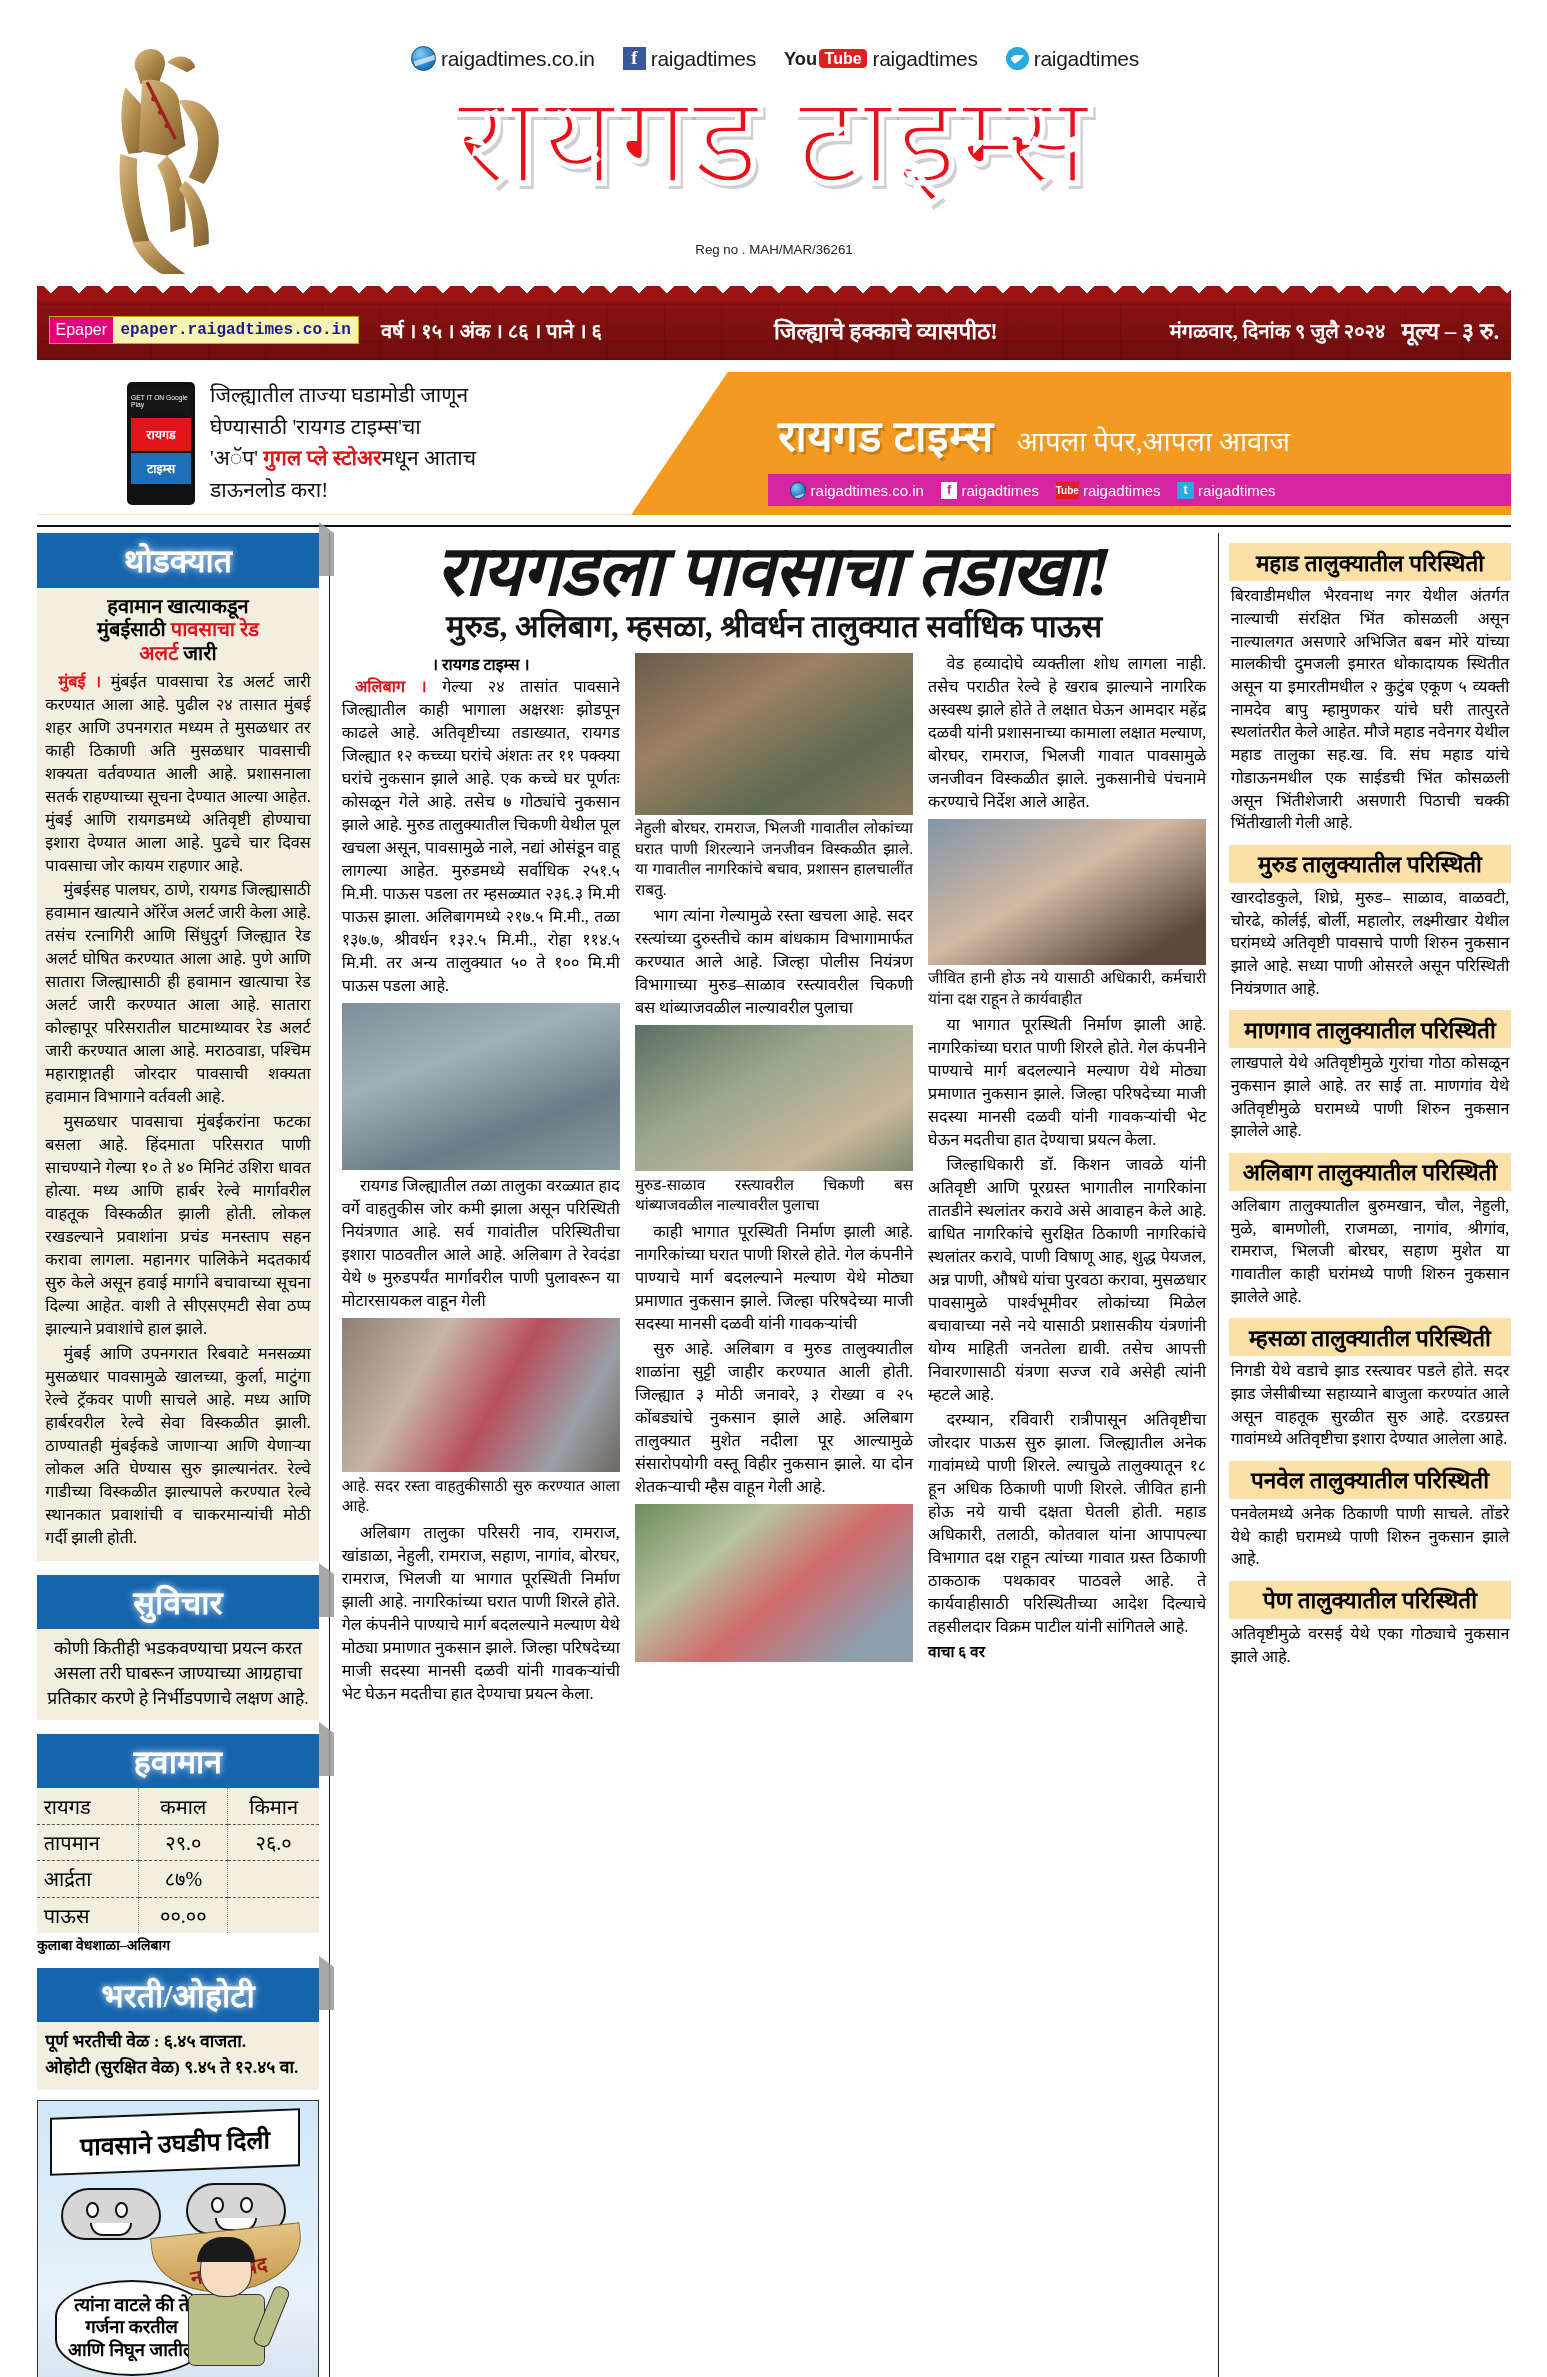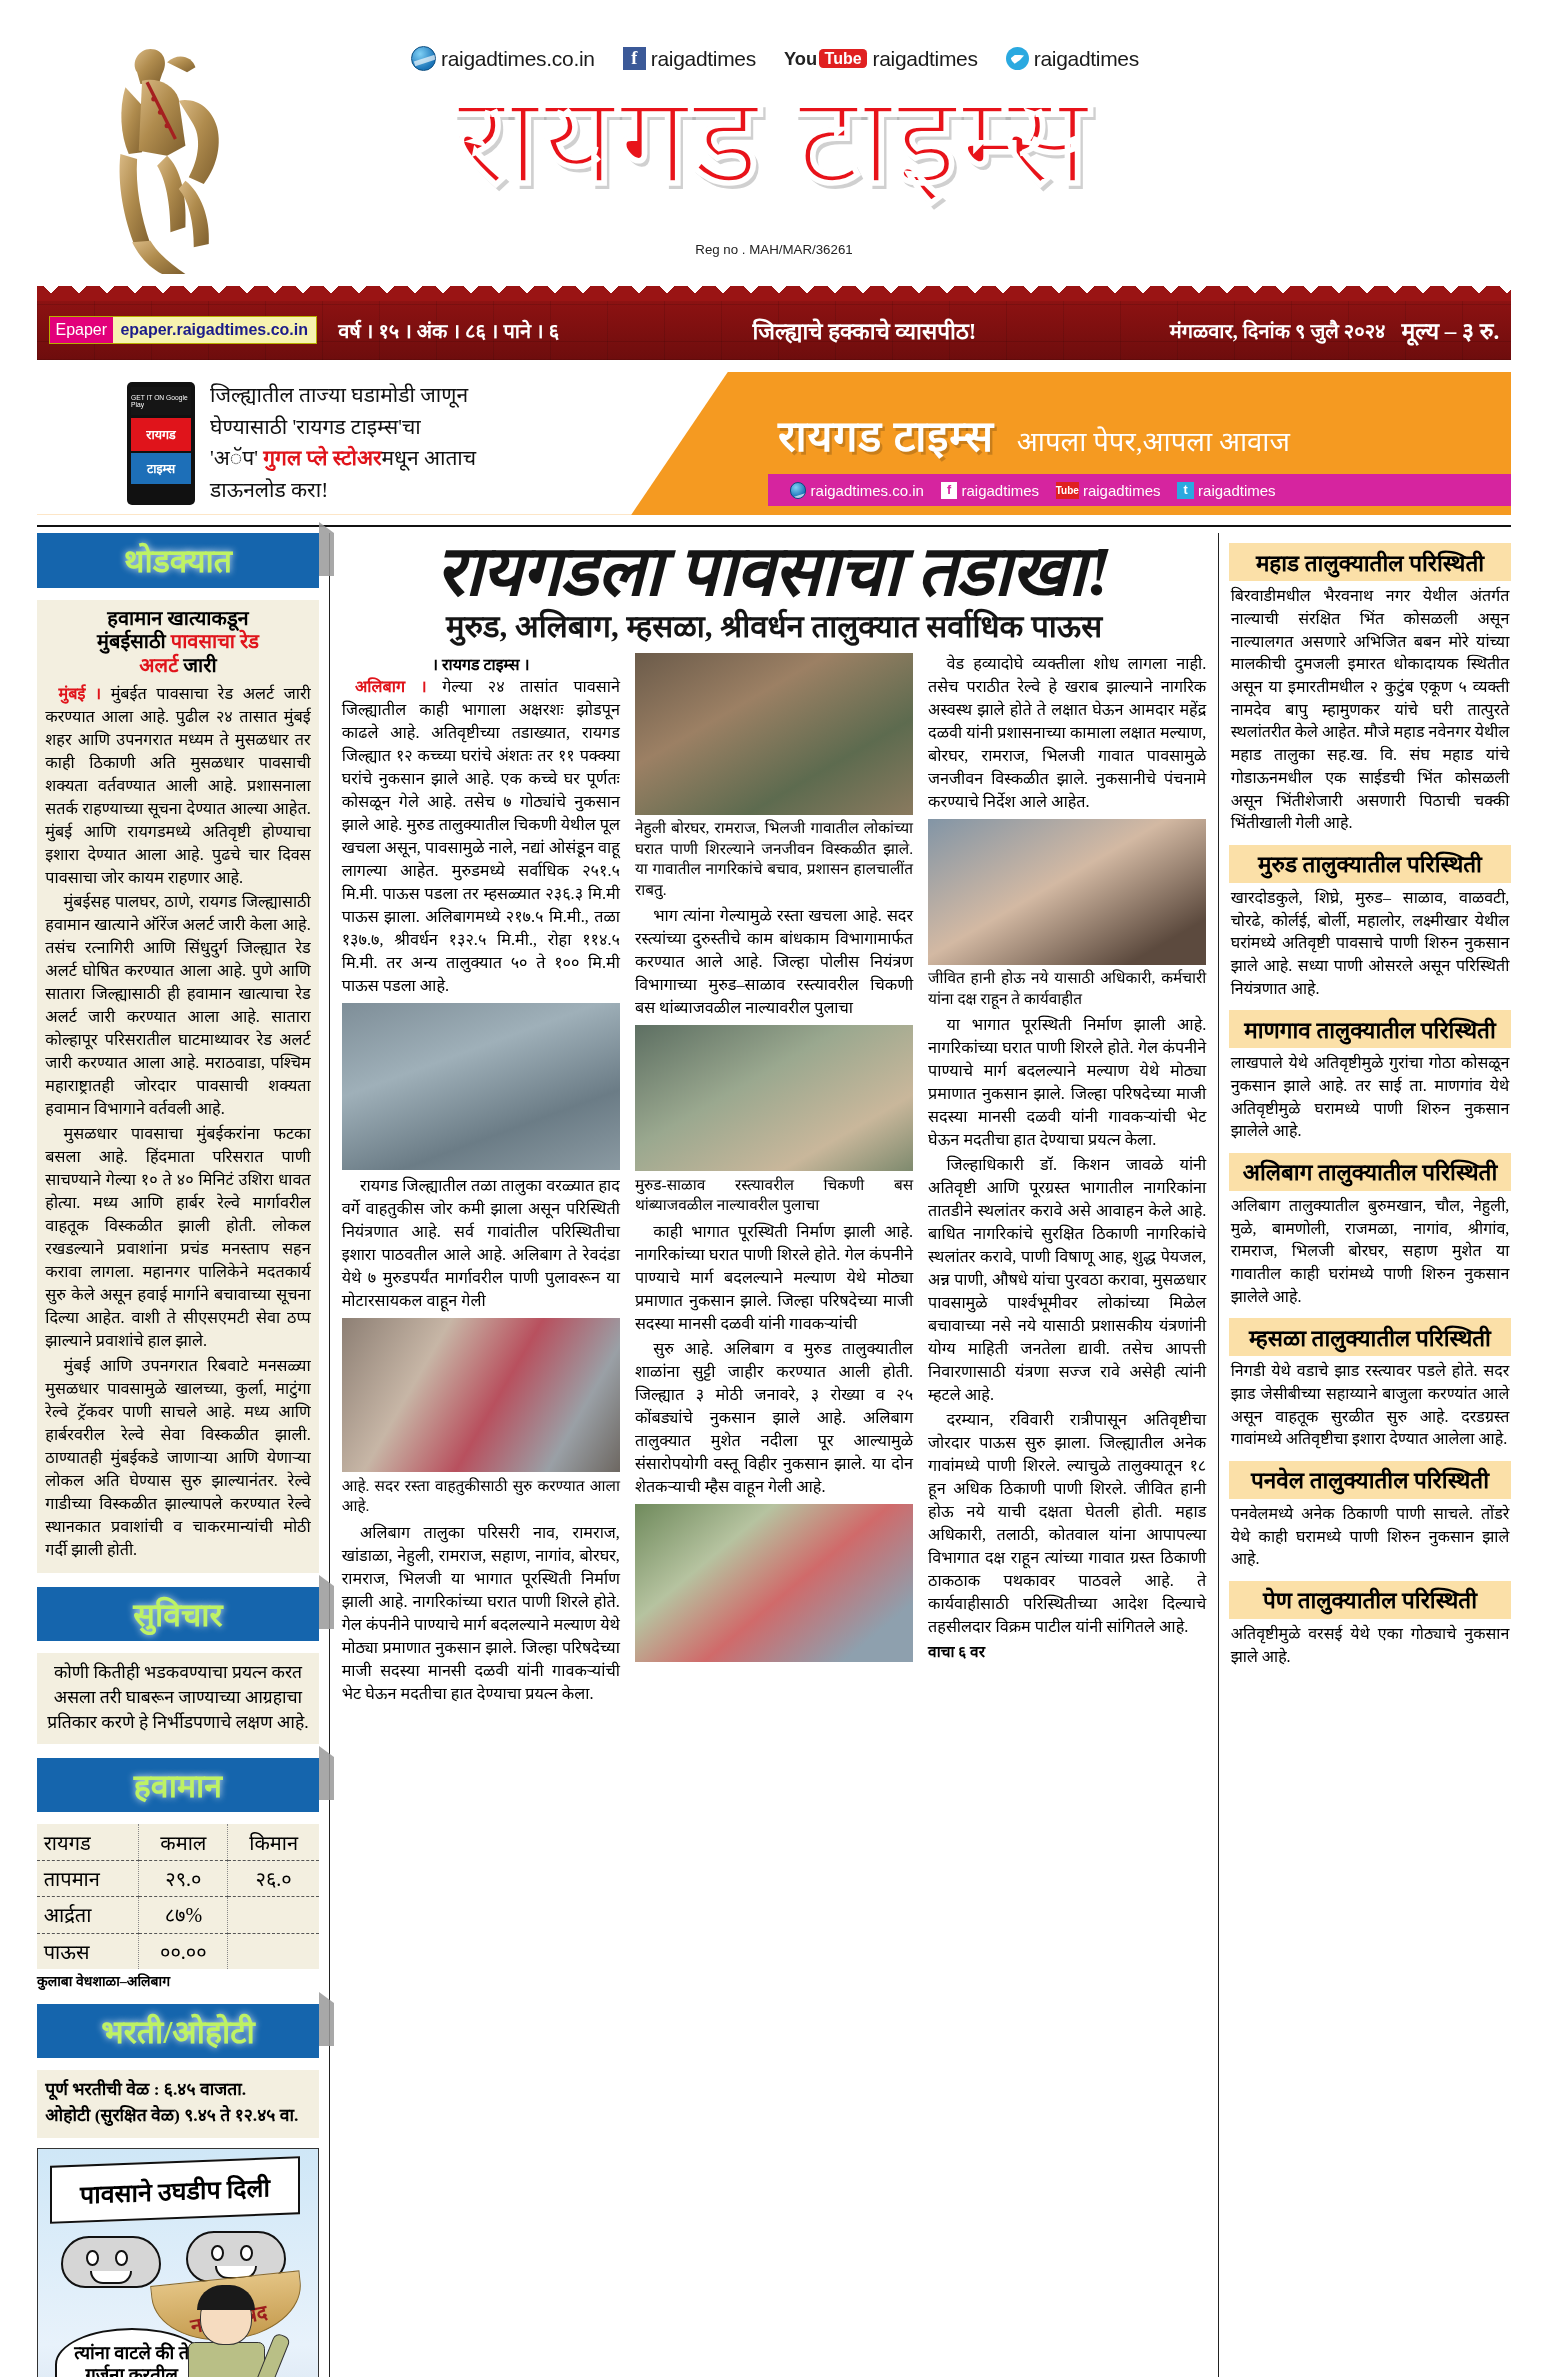--- a/index.html
+++ b/index.html
@@ -115,21 +115,21 @@
   }
   .epaper-chip{
     display:flex; align-items:stretch; height:28px; margin-right:21.7px;
     border:0.8px solid #b8b000;
   }
   .epaper-chip .ep-l{
     background:#e2007a; color:#fff; font-family:"Liberation Sans",sans-serif;
     font-size:16px; padding:2.5px 5.8px; display:flex;align-items:center;
   }
   .epaper-chip .ep-r{
-    background:#f7f3b0; color:#1b1b8a; font-family:Liberation Sans, sans-serif;
+    background:#f7f3b0; color:#1b1b8a; font-family:Liberation Mono, monospace;
     font-size:16px; padding:2.5px 7.5px; display:flex;align-items:center; font-weight:600;
   }
   .bb-issue{ font-size:20px; font-weight:bold; white-space:nowrap; }
   .bb-tag{ flex:1; text-align:center; font-size:22.5px; font-weight:bold; }
   .bb-date{ font-size:20px; font-weight:bold; margin-right:16px; white-space:nowrap;}
   .bb-price{ font-size:23px; font-weight:bold; white-space:nowrap;}
 
   
   .adband{
     position: relative;
@@ -189,26 +189,26 @@
     gap: 0;
   }
   .col-left{ width: 293px; flex: 0 0 293px; padding-right: 10px; border-right: 1.7px solid #222;}
   .col-mid { flex: 1; padding: 0 11.7px; }
   .col-right{ width: 293px; flex: 0 0 293px; padding-left: 10px; border-left: 1.7px solid #222;}
 
   
   .blue-head{
     position: relative;
     background:#1565ad;
-    color:#bef264;
+    color:#ffffff;
     text-align:center;
     font-size: 32px;
     font-weight: bold;
     padding: 5px 0 6.7px;
-    margin-bottom: 12px;
+    margin-bottom: 0;
     text-shadow: 0 0 7.5px rgba(255,255,255,.85);
   }
   .blue-head:after{
     content:""; position:absolute; right:-15px; top:-11.7px;
     border-left: 15px solid #9a9a9a;
     border-top: 11.7px solid transparent;
     border-bottom: 43px solid #9a9a9a;
     opacity:.85;
   }
   .cream{ background:#f3efe0; padding: 6.7px 8.3px 10px; }

